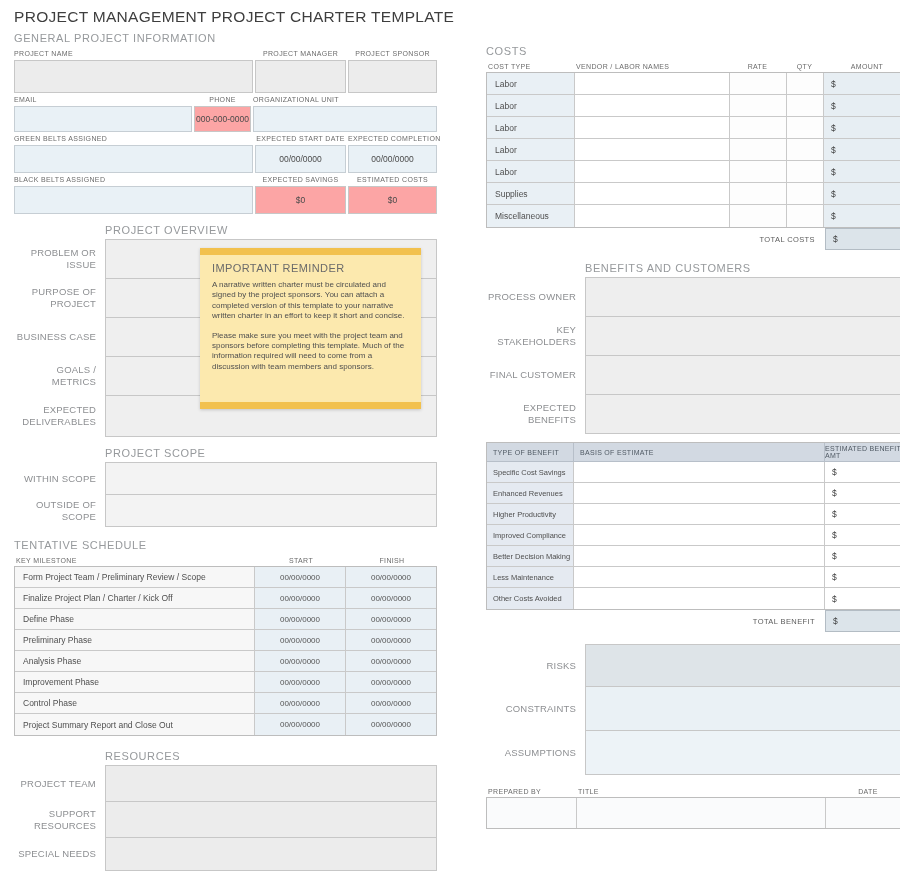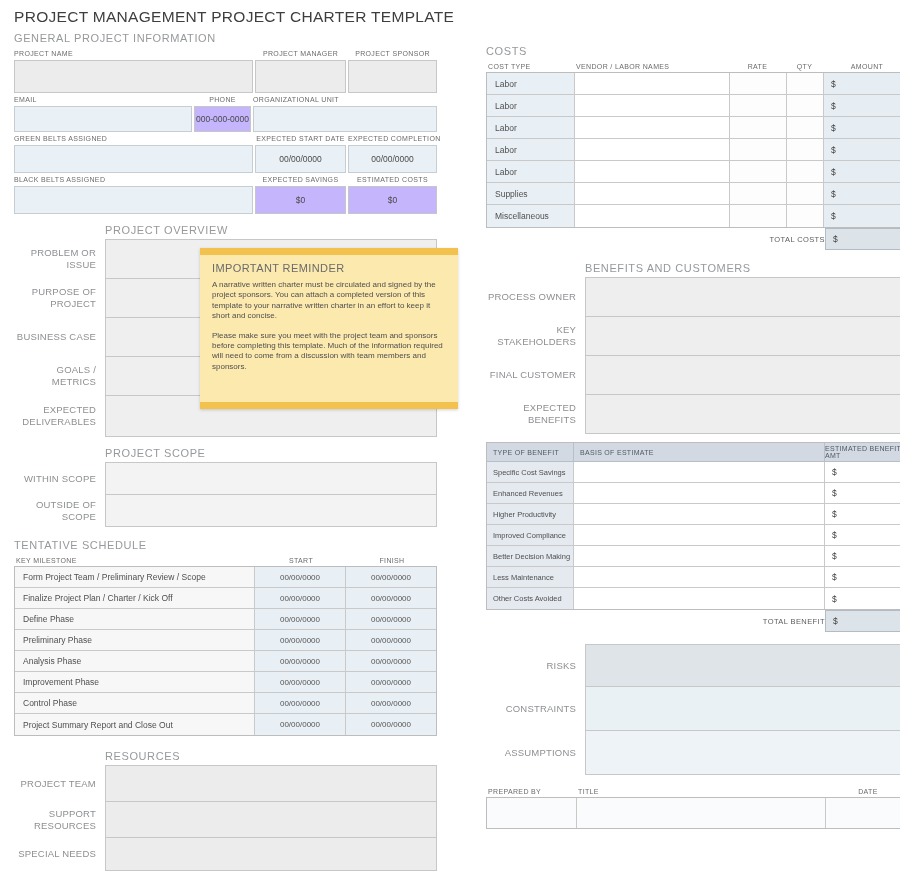--- a/index.html
+++ b/index.html
@@ -7,21 +7,21 @@
   body{background:#fff;font-family:"Liberation Sans",sans-serif;color:#555;position:relative;overflow:hidden}
   .col-left{position:absolute;left:14px;top:8px;width:423px}
   .col-right{position:absolute;left:486px;top:45px;width:427px}
   .title{font-size:15.5px;font-weight:normal;color:#3e3e3e;letter-spacing:.3px;white-space:nowrap;margin-bottom:6px}
   .sec{font-size:11px;color:#96999c;letter-spacing:.6px;margin-bottom:3px}
   .lbl{font-size:7px;color:#6b6b6b;letter-spacing:.35px;line-height:9px;margin:2px 0 2px;white-space:nowrap}
   .lbl.c{text-align:center}
   .grow{display:grid;column-gap:2px}
   .vbox{border:1px solid #c7c7c7;background:#ececec}
   .vbox.blue{background:#e9f1f6;border-color:#c6ced4}
-  .vbox.white{background:#c4b5fd}
+  .vbox.white{background:#fca5a5}
   .val{display:flex;align-items:center;justify-content:center;font-size:8.5px;color:#4a4a4a}
   .lrow{display:grid;grid-template-columns:91px 332px}
   .lrow + .lrow{margin-top:-1px}
   .side-label{font-size:9.5px;color:#8d8f92;text-align:right;padding-right:9px;display:flex;align-items:center;justify-content:flex-end;line-height:1.25;letter-spacing:.2px}
   .fbox{border:1px solid #c7c7c7;background:#efefef}
   .fbox.scope{background:#f3f3f3}
   .fbox.res{background:#ececec}
   .fbox.gray2{background:#eeeeee}
   .fbox.riskdark{background:#dee4e8}
   .fbox.riskblue{background:#eaf1f5}
@@ -42,25 +42,25 @@
   .ctype{height:22px;padding-left:8px;font-size:8.5px;color:#4f4f4f;background:#e9f0f5}
   .cvendor{background:#fff}
   .cplain{background:#fdfdfd}
   .camount{height:22px;background:#e7eef3;justify-content:space-between;padding:0 7px;font-size:8.5px;color:#3f3f3f}
   .btype{height:21px;padding-left:6px;font-size:7.5px;color:#4f4f4f;background:#e5eaf1}
   .bbasis{background:#fff}
   .bamount{height:21px;background:#fff;justify-content:space-between;padding:0 7px;font-size:8.5px;color:#3f3f3f}
   .thead .tcell{height:19px;background:#d2d9e2;border-color:#b7bfc9;font-size:7px;color:#505a64;letter-spacing:.3px;padding-left:6px}
   .thead .tcell.c{justify-content:center;padding-left:0}
   .total-row{display:grid}
-  .total-lbl{display:flex;align-items:center;justify-content:flex-end;font-size:7.5px;color:#5c5c5c;letter-spacing:.4px}
+  .total-lbl{display:flex;align-items:center;justify-content:flex-end;padding-right:10px;font-size:7.5px;color:#5c5c5c;letter-spacing:.4px}
   .total-amt{height:22px;border:1px solid #b3bcc4;background:#dce4ea;display:flex;align-items:center;justify-content:space-between;padding:0 7px;font-size:8.5px;color:#3f3f3f}
   .head-labels{display:grid;align-items:end}
   .head-labels .lbl{margin-bottom:1px}
-  .note{position:absolute;left:200px;top:248px;width:258px;height:161px;z-index:5;display:flex;flex-direction:column;box-shadow:0 1px 3px rgba(0,0,0,.18)}
+  .note{position:absolute;left:200px;top:248px;width:221px;height:161px;z-index:5;display:flex;flex-direction:column;box-shadow:0 1px 3px rgba(0,0,0,.18)}
   .note-bar{height:7px;background:#f2c14e;flex:0 0 auto}
   .note-body{flex:1;background:#fce9ae;padding:7px 12px 4px 12px;overflow:hidden}
   .note-title{font-size:11px;color:#6a6a6a;letter-spacing:.4px;margin-bottom:6px}
   .note-p{font-size:8px;color:#4f4f4f;line-height:1.3}
   .note-p + .note-p{margin-top:9px}
   .footbox{height:30px;background:#fafbfc}
 </style>
 </head>
 <body>
 

